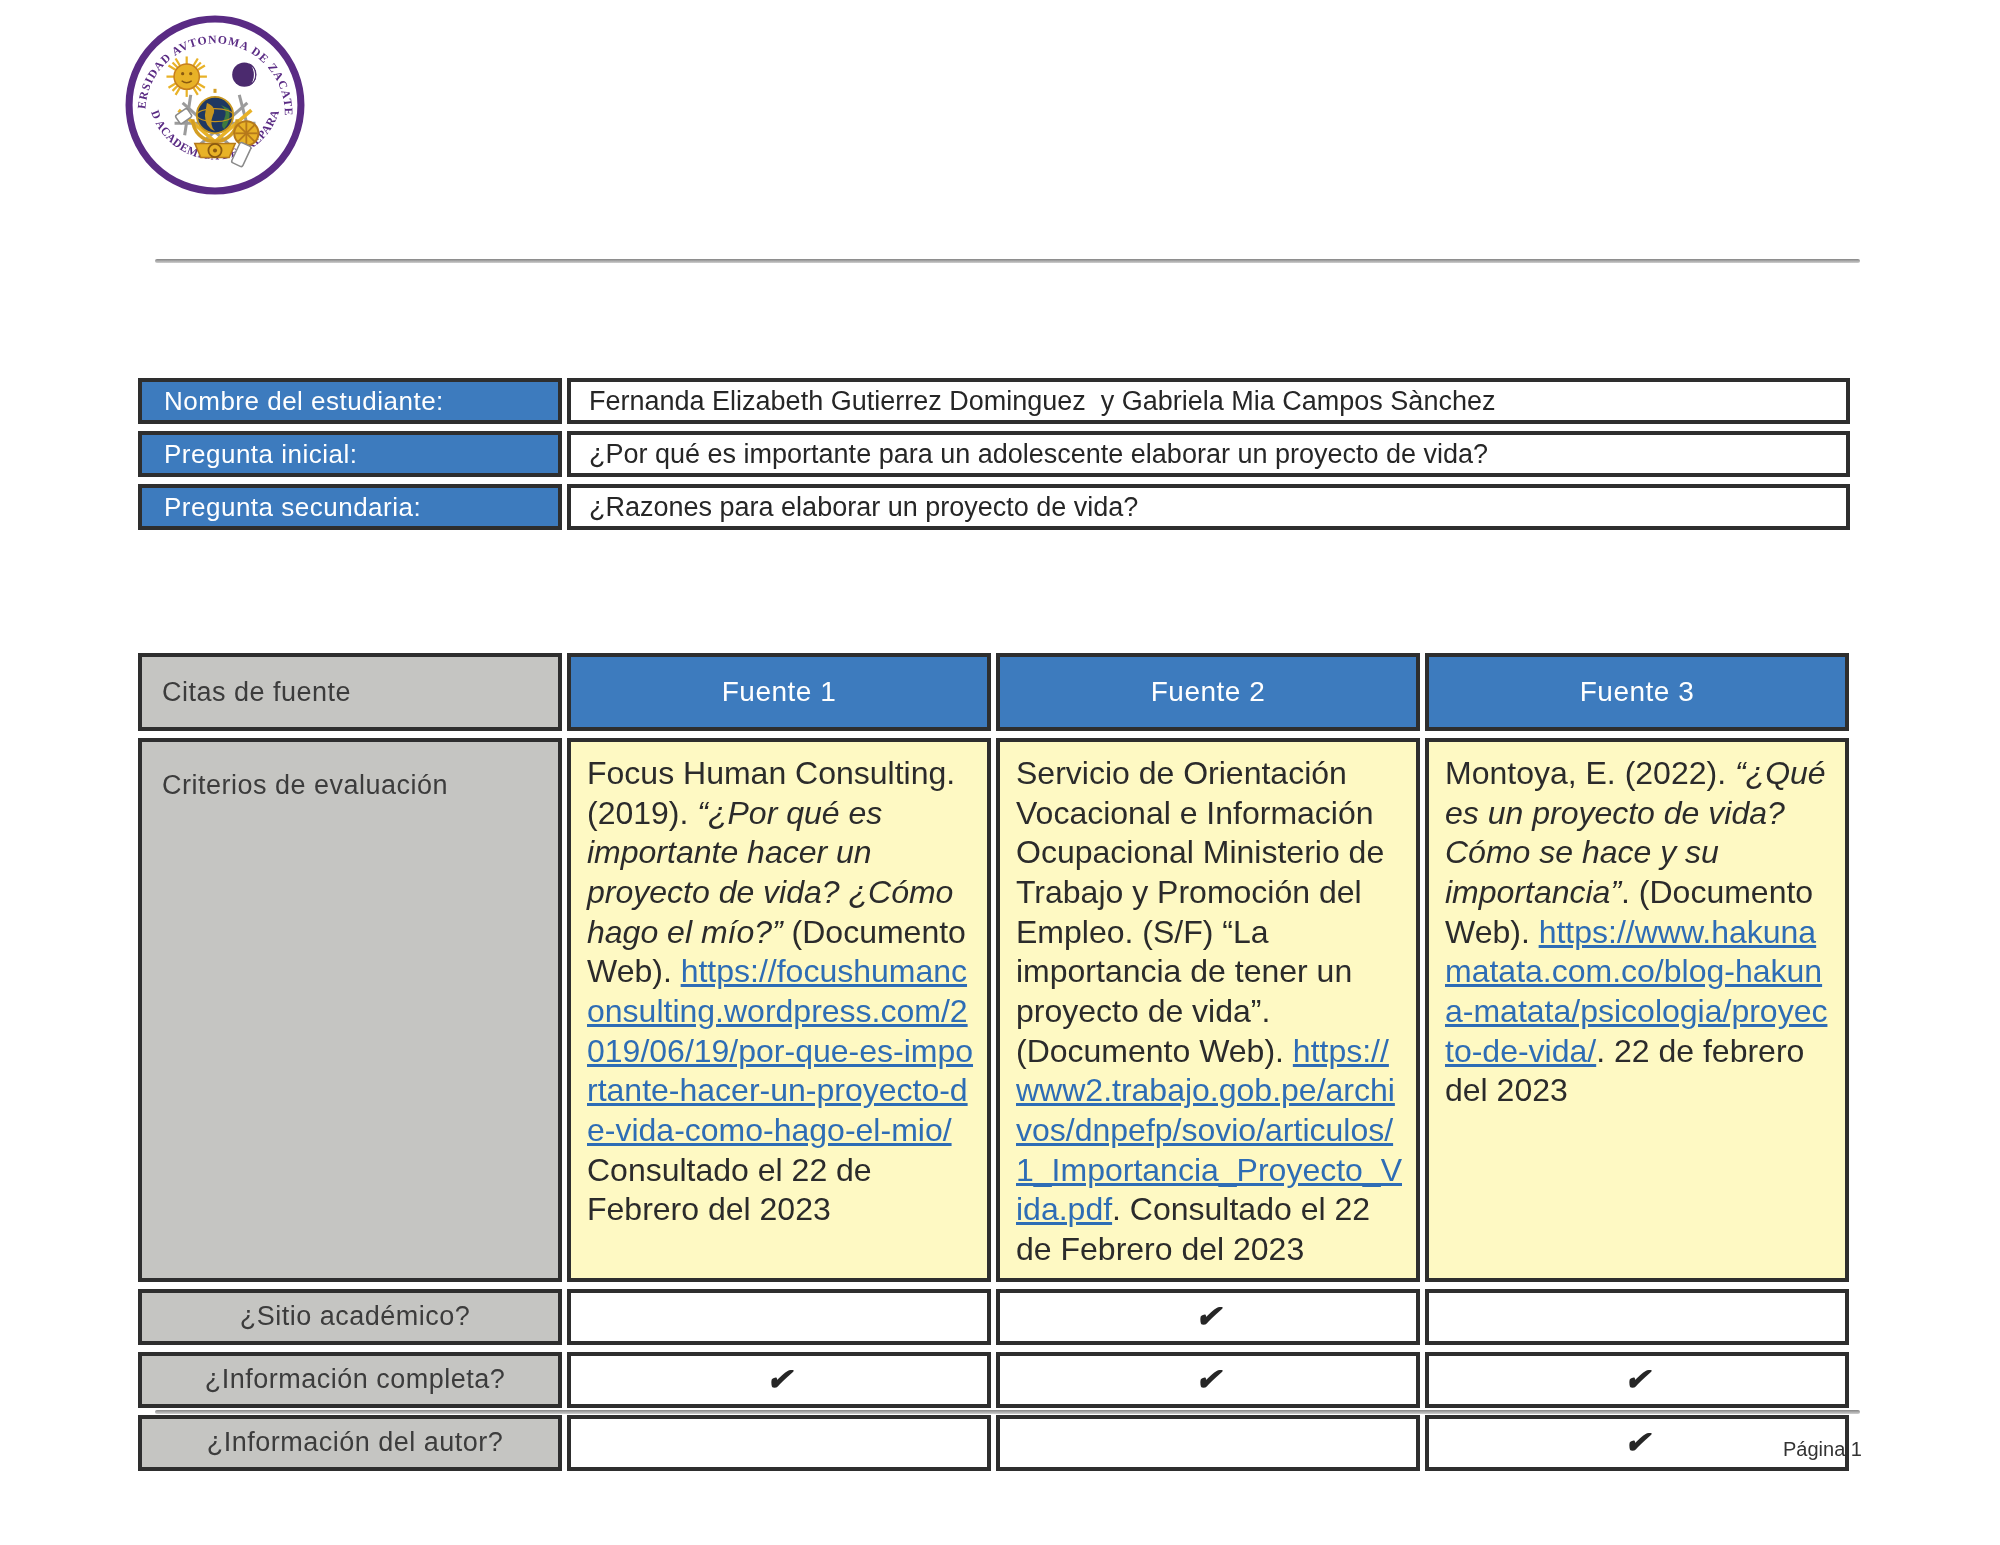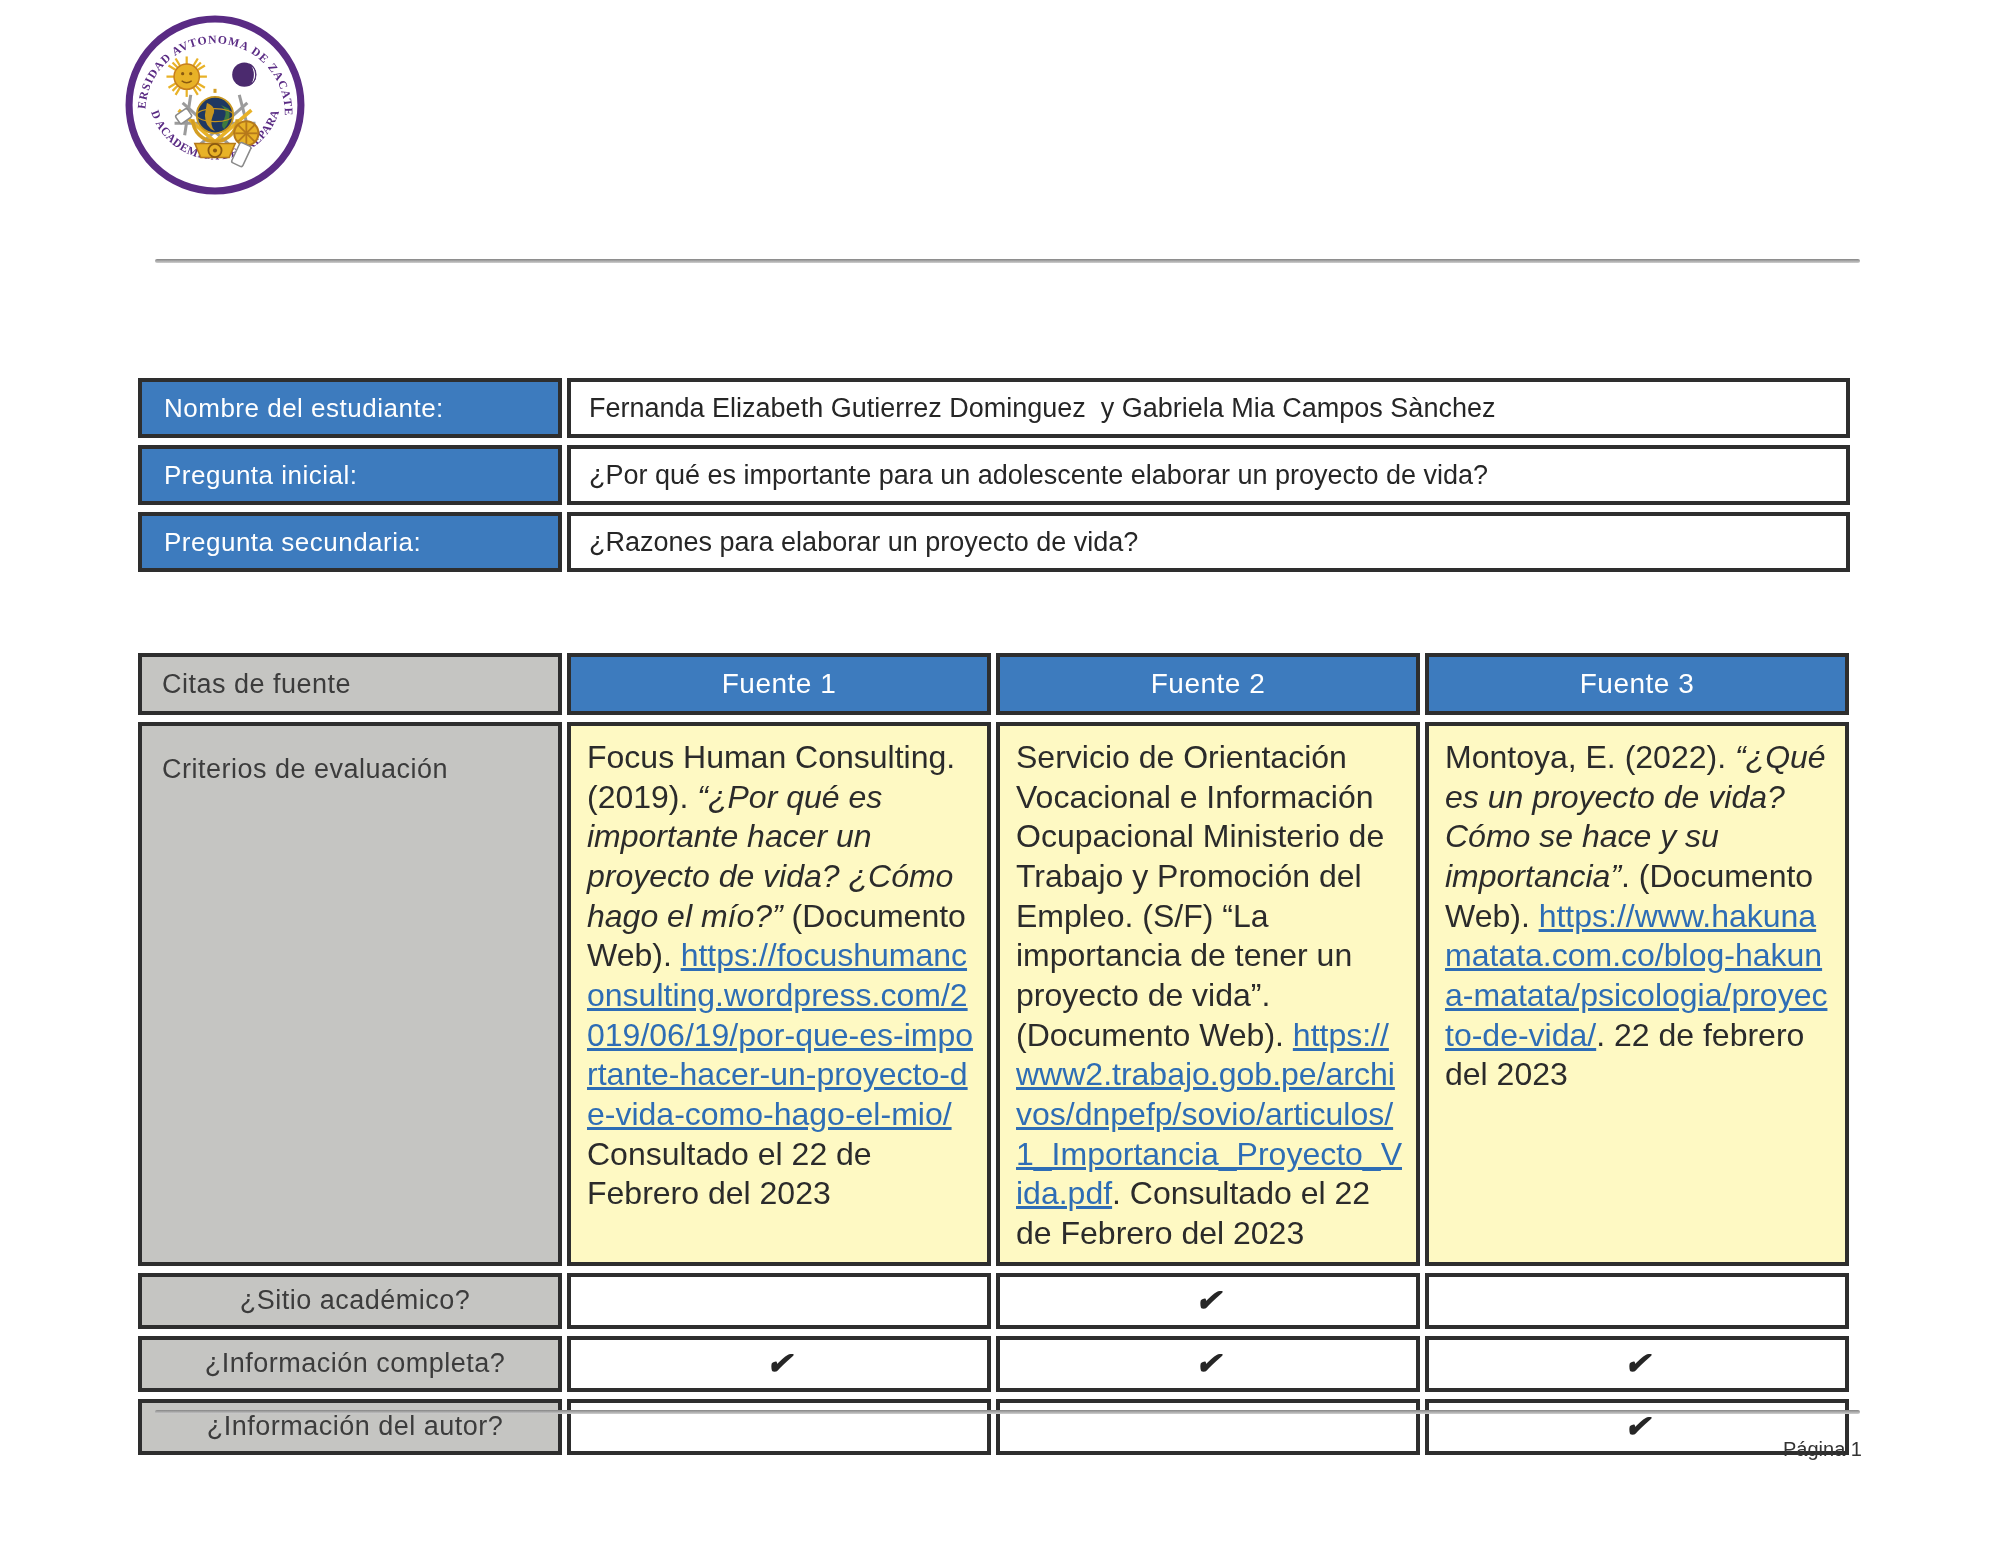--- a/index.html
+++ b/index.html
@@ -30,36 +30,36 @@
     background:linear-gradient(180deg,#858585,#cfcfcf); border-radius:2px;
   }
   .rule-top { top:259px; }
   .rule-bottom { top:1410px; }
 
   
   table { border-collapse:separate; border-spacing:5px 7px; table-layout:fixed; }
   td { box-sizing:border-box; border:4px solid #2E2E2E; vertical-align:middle; }
 
   .tbl-student { position:absolute; left:133px; top:371px; }
-  .tbl-student td { height:60px; }
+  .tbl-student td { height:46px; }
   .cell-blue {
     background:#3D7BBE; color:#ffffff; font-size:26px;
     padding:0 0 0 22px; letter-spacing:0.5px;
   }
   .cell-value {
     background:#ffffff; color:#262626; font-size:27px;
     padding:0 14px 0 18px; white-space:pre-wrap;margin-top:36px;
   }
 
   .tbl-sources { position:absolute; left:133px; top:646px; }
   .cell-gray {
     background:#C5C5C2; color:#3C3C3C; font-size:27px;
     padding:0 10px 0 20px; letter-spacing:0.5px;
   }
-  .hdr-row td { height:62px; }
+  .hdr-row td { height:78px; }
   .cell-fuente {
     background:#3D7BBE; color:#ffffff; font-size:28px;
     text-align:center; letter-spacing:0.5px;
   }
   .criteria-row td { height:400px; vertical-align:top; }
   .cell-gray.top { padding-top:28px; }
   .cell-cite {
     background:#fef9c3; color:#2B2B2B; font-size:32px; line-height:1.24;
     padding:12px 14px 8px 16px; vertical-align:top;
   }

